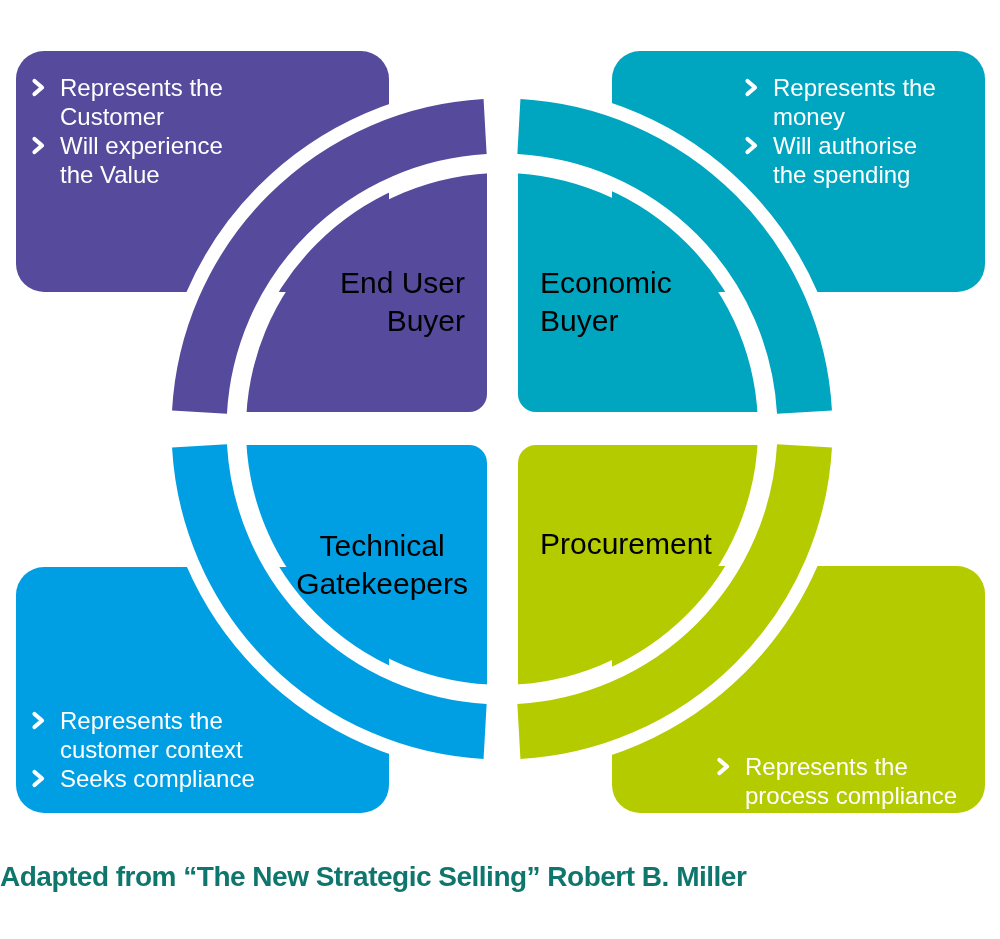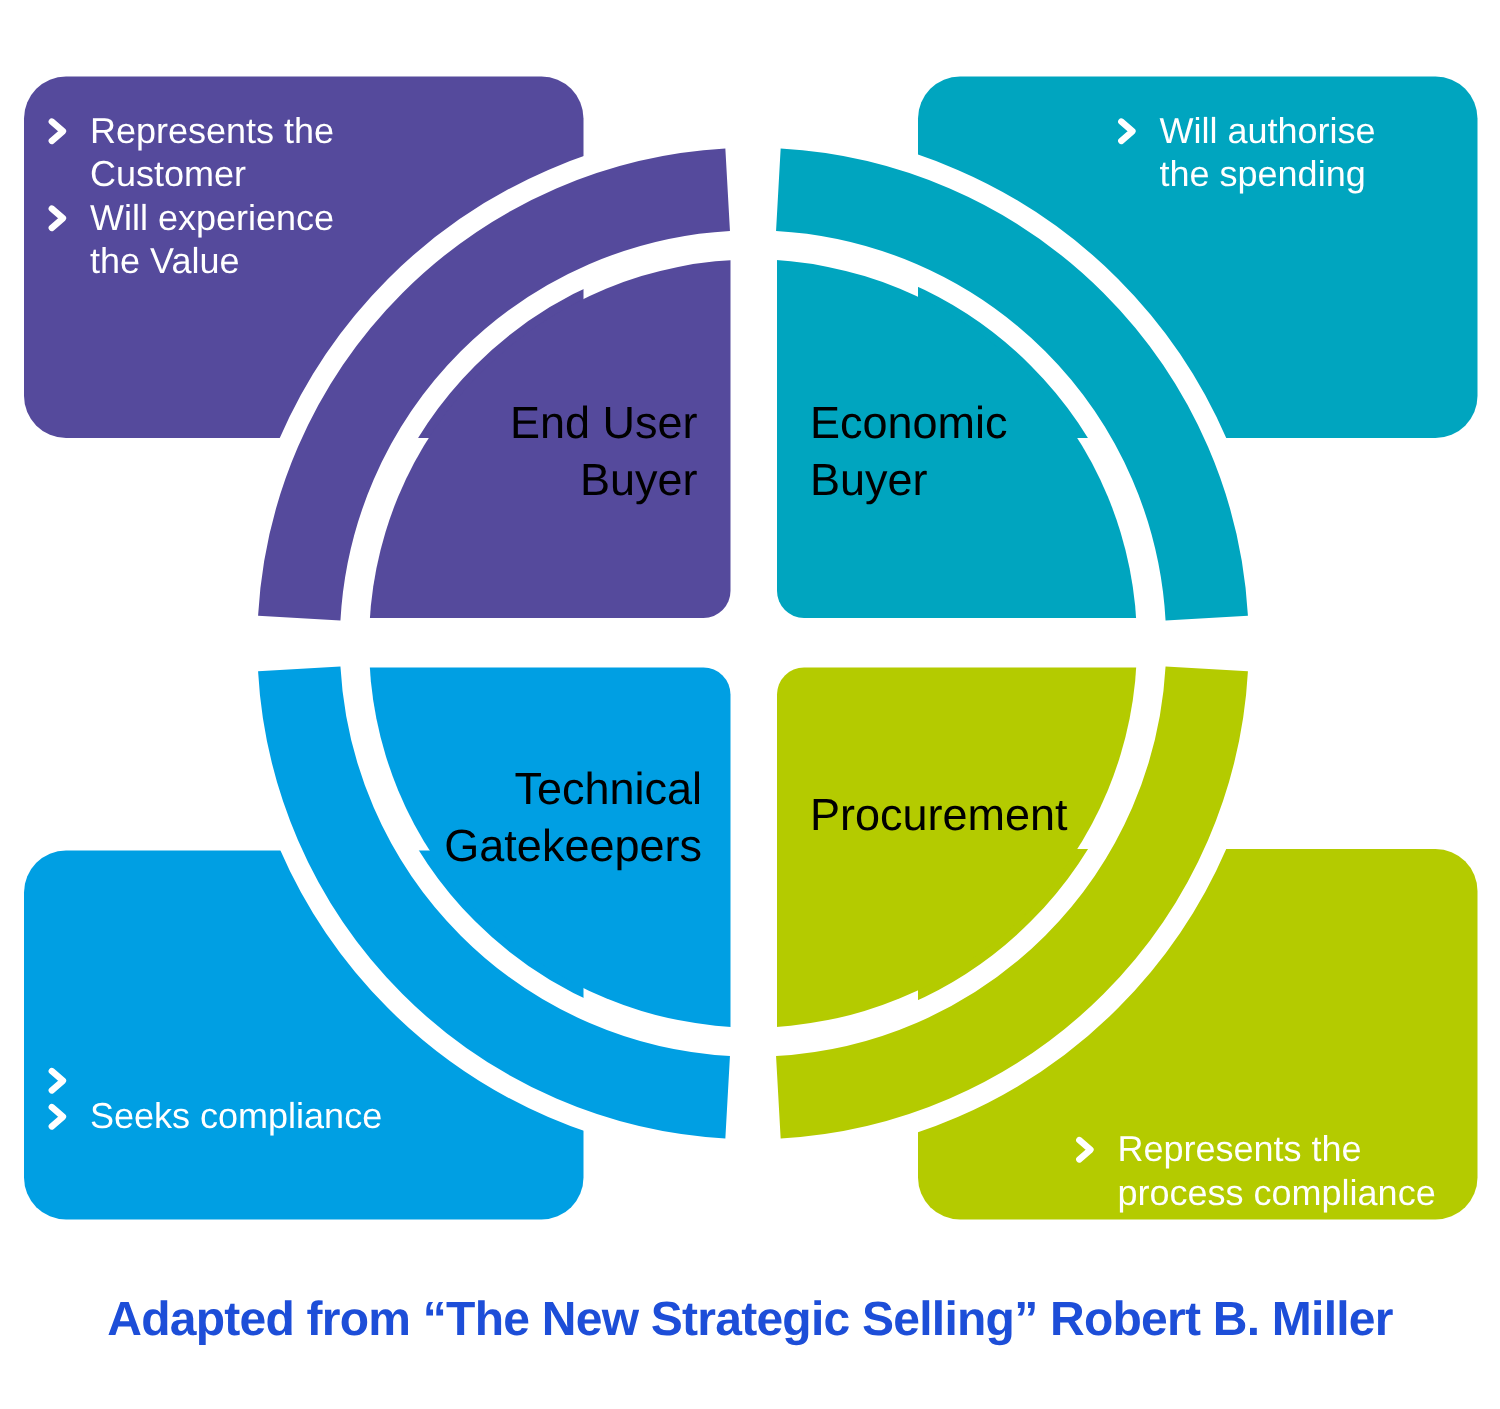--- a/index.html
+++ b/index.html
@@ -49,29 +49,28 @@
   .bullets-br .btxt { width: 225px; }
   .qlabel {
     position: absolute;
     font-size: 30px;
     font-weight: 400;
     line-height: 38px;
     white-space: pre-line;
   }
   .label-end-user    { right: 535px; top: 264px; text-align: right; }
   .label-economic    { left: 540px;  top: 264px; text-align: left; }
-  .label-technical   { right: 532px; top: 508px; text-align: right; }
+  .label-technical   { right: 532px; top: 527px; text-align: center; }
   .label-procurement { left: 540px;  top: 525px; text-align: left; }
   .caption {
     position: absolute;
     left: 0; right: 0;
     top: 861px;
-    text-align: center;
-    color: #1d4ed8;
-    font-size: 32px;
+    color: #0f766e;
+    font-size: 28px;
     font-weight: 700;
     letter-spacing: -0.5px;
   }
 </style>
 </head>
 <body>
 
 <div class="stage">
 
   <svg class="shapes" viewBox="0 0 1000 939">
@@ -123,31 +122,40 @@
     </div>
   </div>
 
   <div class="txt bullets bullets-tr">
     <div class="bullet">
       <span class="chev">
           <svg width="14" height="19" viewBox="0 0 14 19">
             <path d="M3.5 3 L11 9.5 L3.5 16" fill="none" stroke="#ffffff" stroke-width="4.2" stroke-linecap="round" stroke-linejoin="round"></path>
           </svg>
         </span>
+      <span class="btxt">Represents the money</span>
+    </div>
+    <div class="bullet">
+      <span class="chev">
+          <svg width="14" height="19" viewBox="0 0 14 19">
+            <path d="M3.5 3 L11 9.5 L3.5 16" fill="none" stroke="#ffffff" stroke-width="4.2" stroke-linecap="round" stroke-linejoin="round"></path>
+          </svg>
+        </span>
       <span class="btxt">Will authorise the spending</span>
     </div>
   </div>
 
   <div class="txt bullets bullets-bl">
     <div class="bullet">
       <span class="chev">
           <svg width="14" height="19" viewBox="0 0 14 19">
             <path d="M3.5 3 L11 9.5 L3.5 16" fill="none" stroke="#ffffff" stroke-width="4.2" stroke-linecap="round" stroke-linejoin="round"></path>
           </svg>
         </span>
+      <span class="btxt">Represents the customer context</span>
     </div>
     <div class="bullet">
       <span class="chev">
           <svg width="14" height="19" viewBox="0 0 14 19">
             <path d="M3.5 3 L11 9.5 L3.5 16" fill="none" stroke="#ffffff" stroke-width="4.2" stroke-linecap="round" stroke-linejoin="round"></path>
           </svg>
         </span>
       <span class="btxt">Seeks compliance</span>
     </div>
   </div>

